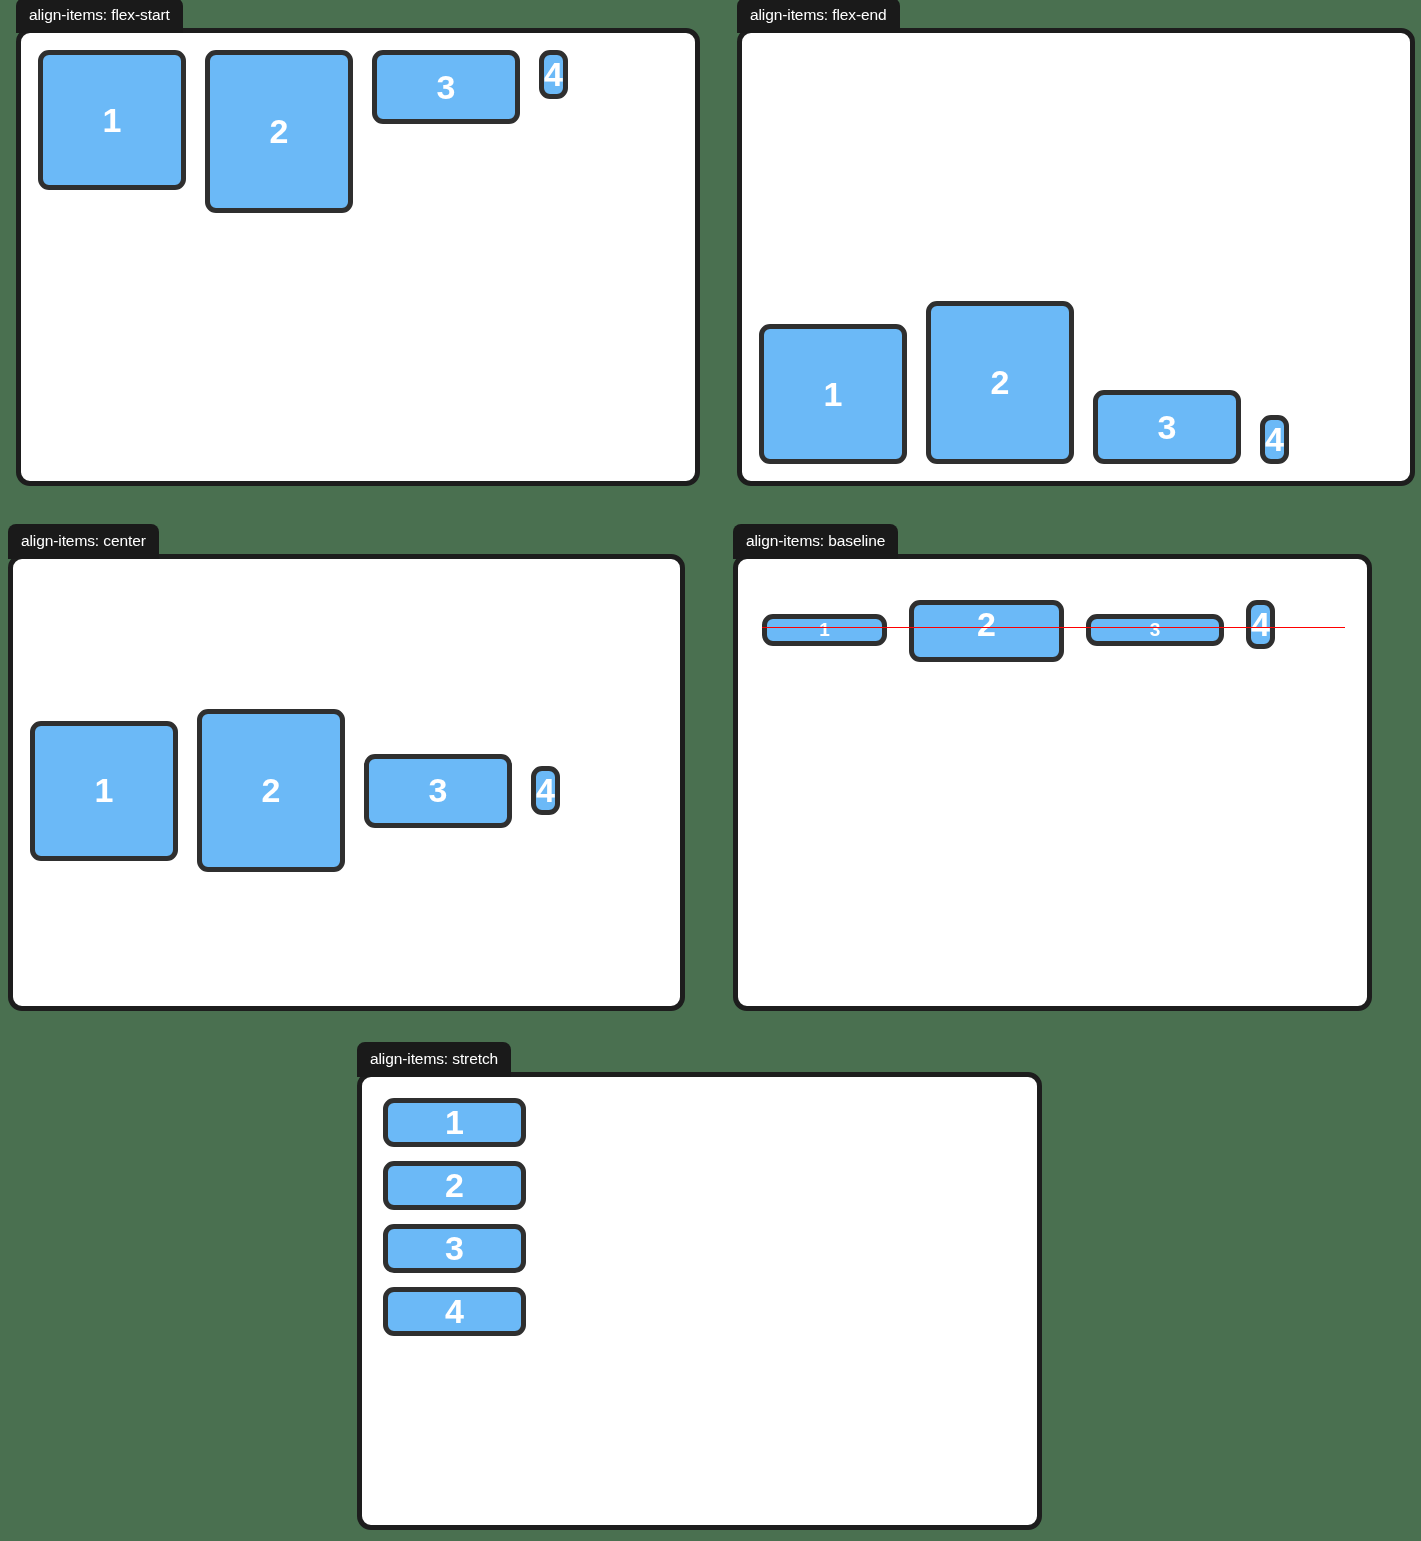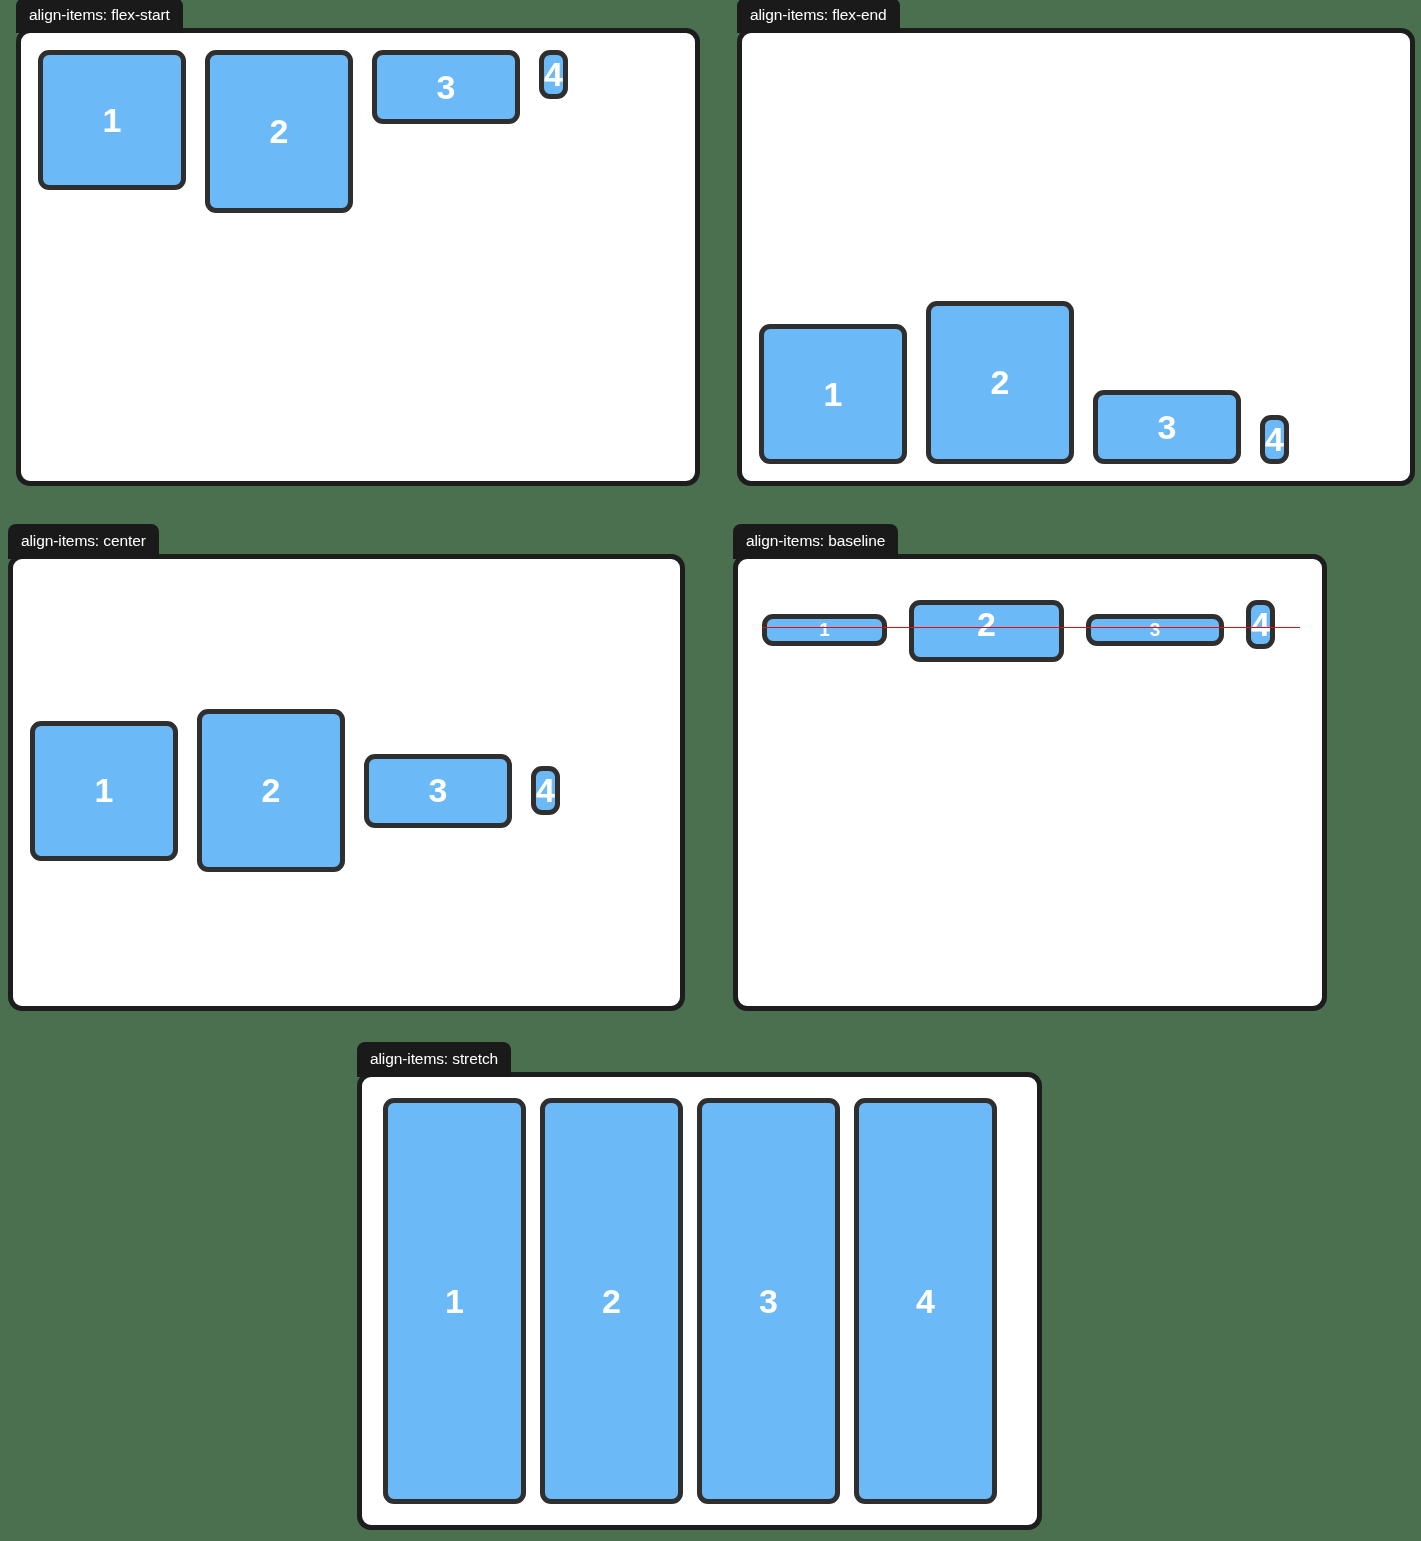--- a/index.html
+++ b/index.html
@@ -92,21 +92,21 @@
     gap: 19px;
   }
   #p-center .item:nth-child(1){ width:138px; height:112px; }
   #p-center .item:nth-child(2){ width:148px; height:140px; }
   #p-center .item:nth-child(3){ width:148px; height:163px; }
   #p-center .item:nth-child(4){ width:148px; height: 74px; }
 
   
   #p-baseline {
     left: 733px; top: 554px;
-    width: 594px; height: 457px;
+    width: 639px; height: 457px;
     align-items: baseline;
     padding: 41px 0 0 24px;
     gap: 22px;
   }
   #p-baseline .item {
     align-items: flex-start;
     padding-top: 0;
   }
   #p-baseline .item:nth-child(1){ width:138px; height: 32px; font-size:19px; }
   #p-baseline .item:nth-child(2){ width:125px; height: 32px; font-size:19px; }
@@ -123,20 +123,21 @@
     pointer-events: none;
   }
 
   
   #p-stretch {
     left: 357px; top: 1072px;
     width: 685px; height: 458px;
     align-items: stretch;
     padding: 21px 19px 21px 21px;
     gap: 14px;
+    flex-direction: column;
   }
   #p-stretch .item { width: 143px; height: auto; }
 </style>
 </head>
 <body>
 
 <section class="panel" id="p-flex-start">
   <div class="panel-label">align-items: flex-start</div>
   <div class="item">1</div>
   <div class="item">2</div>

